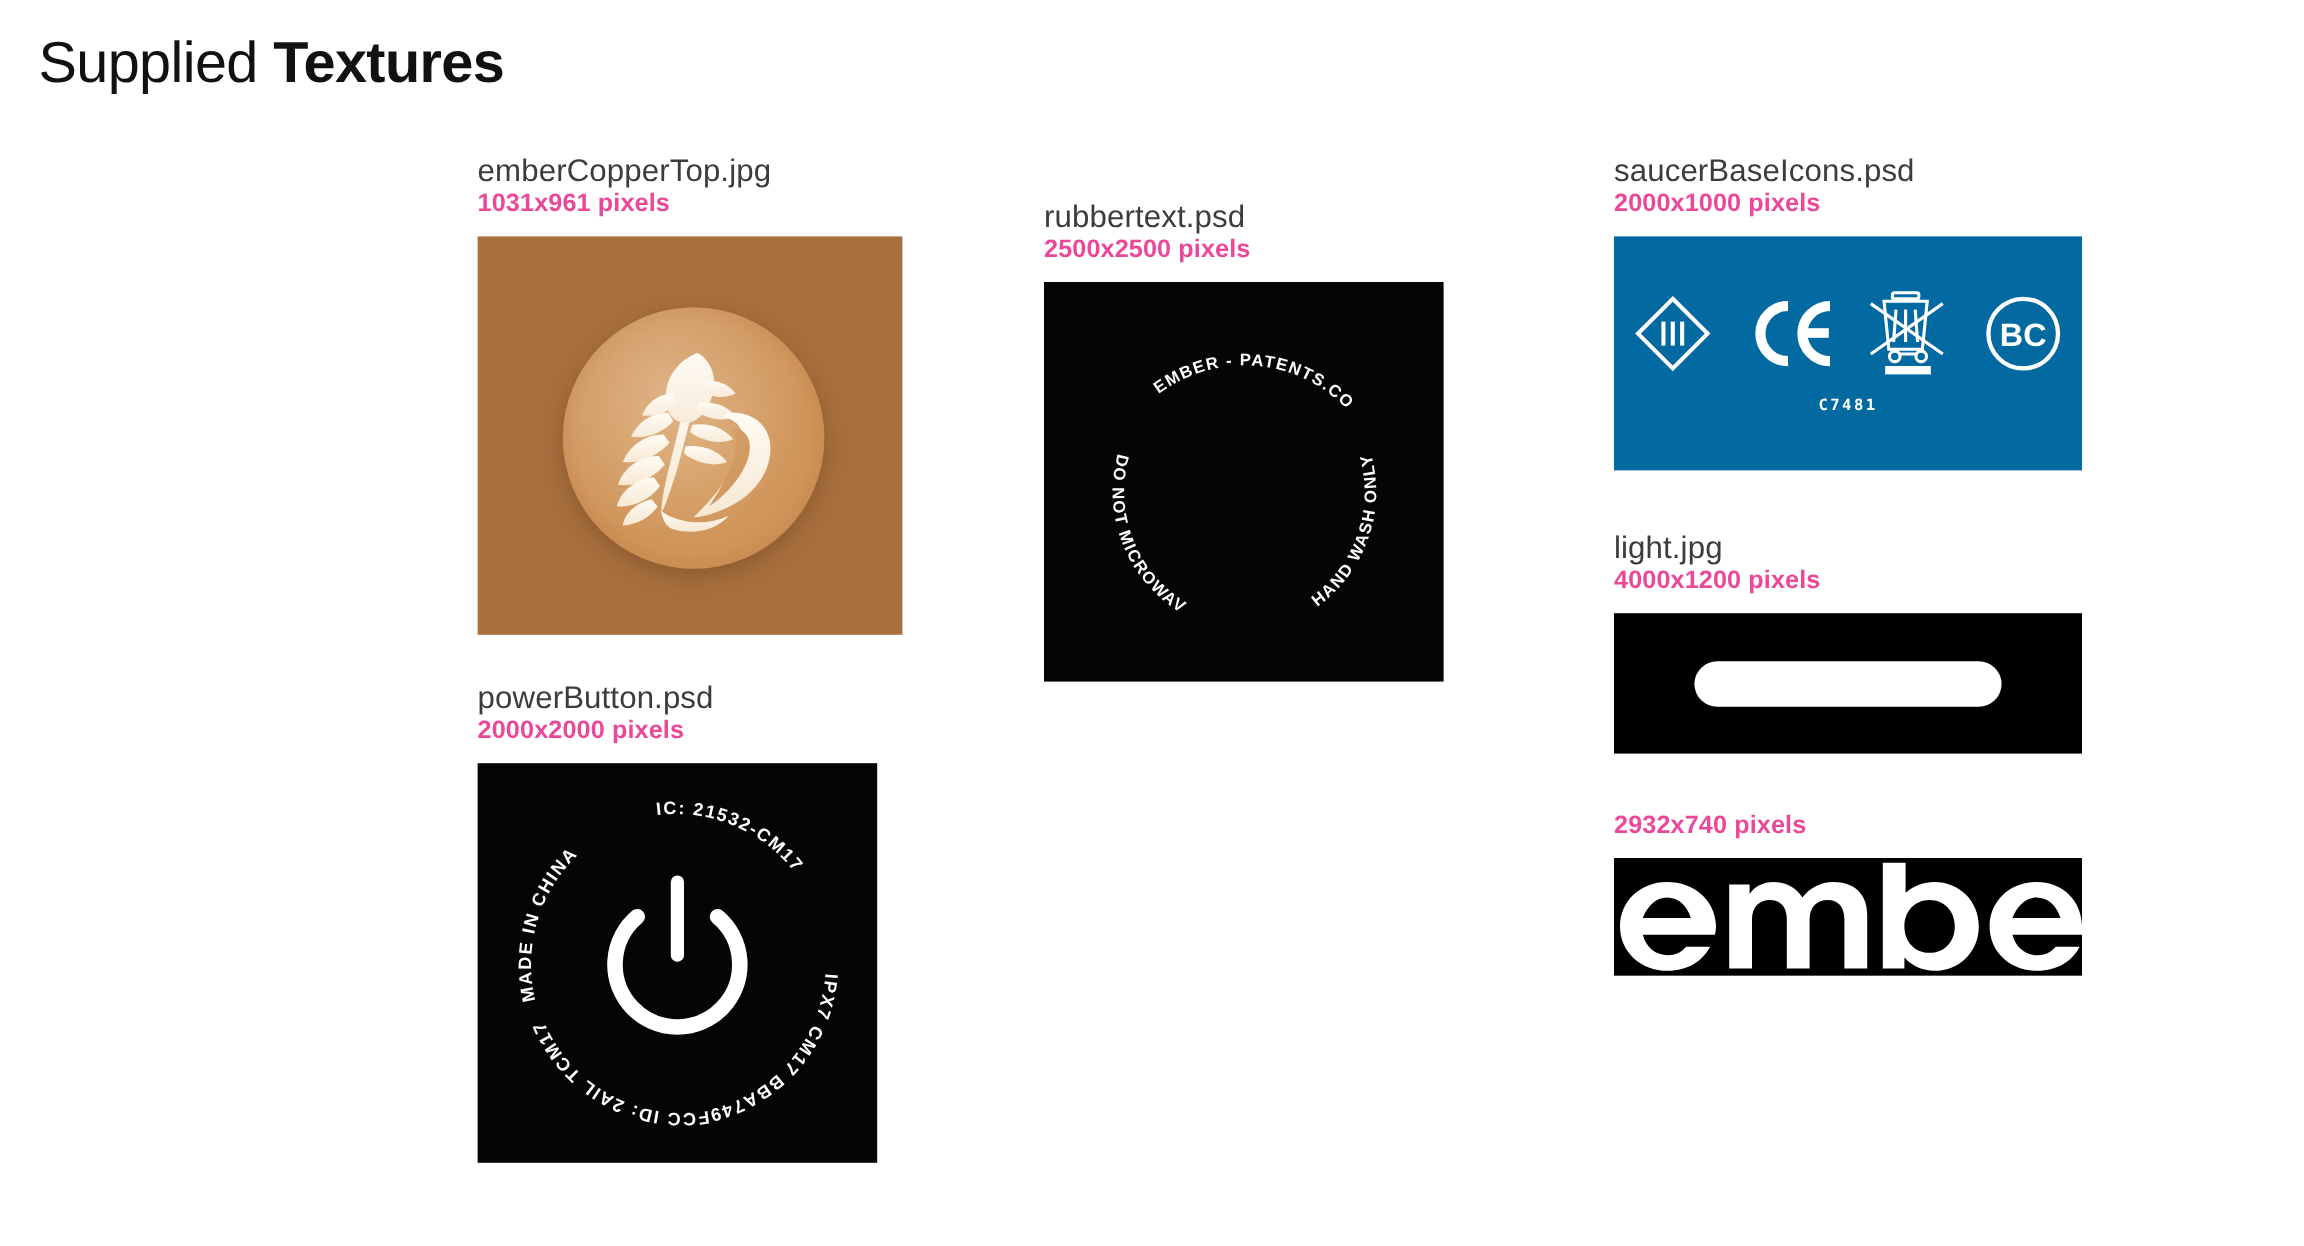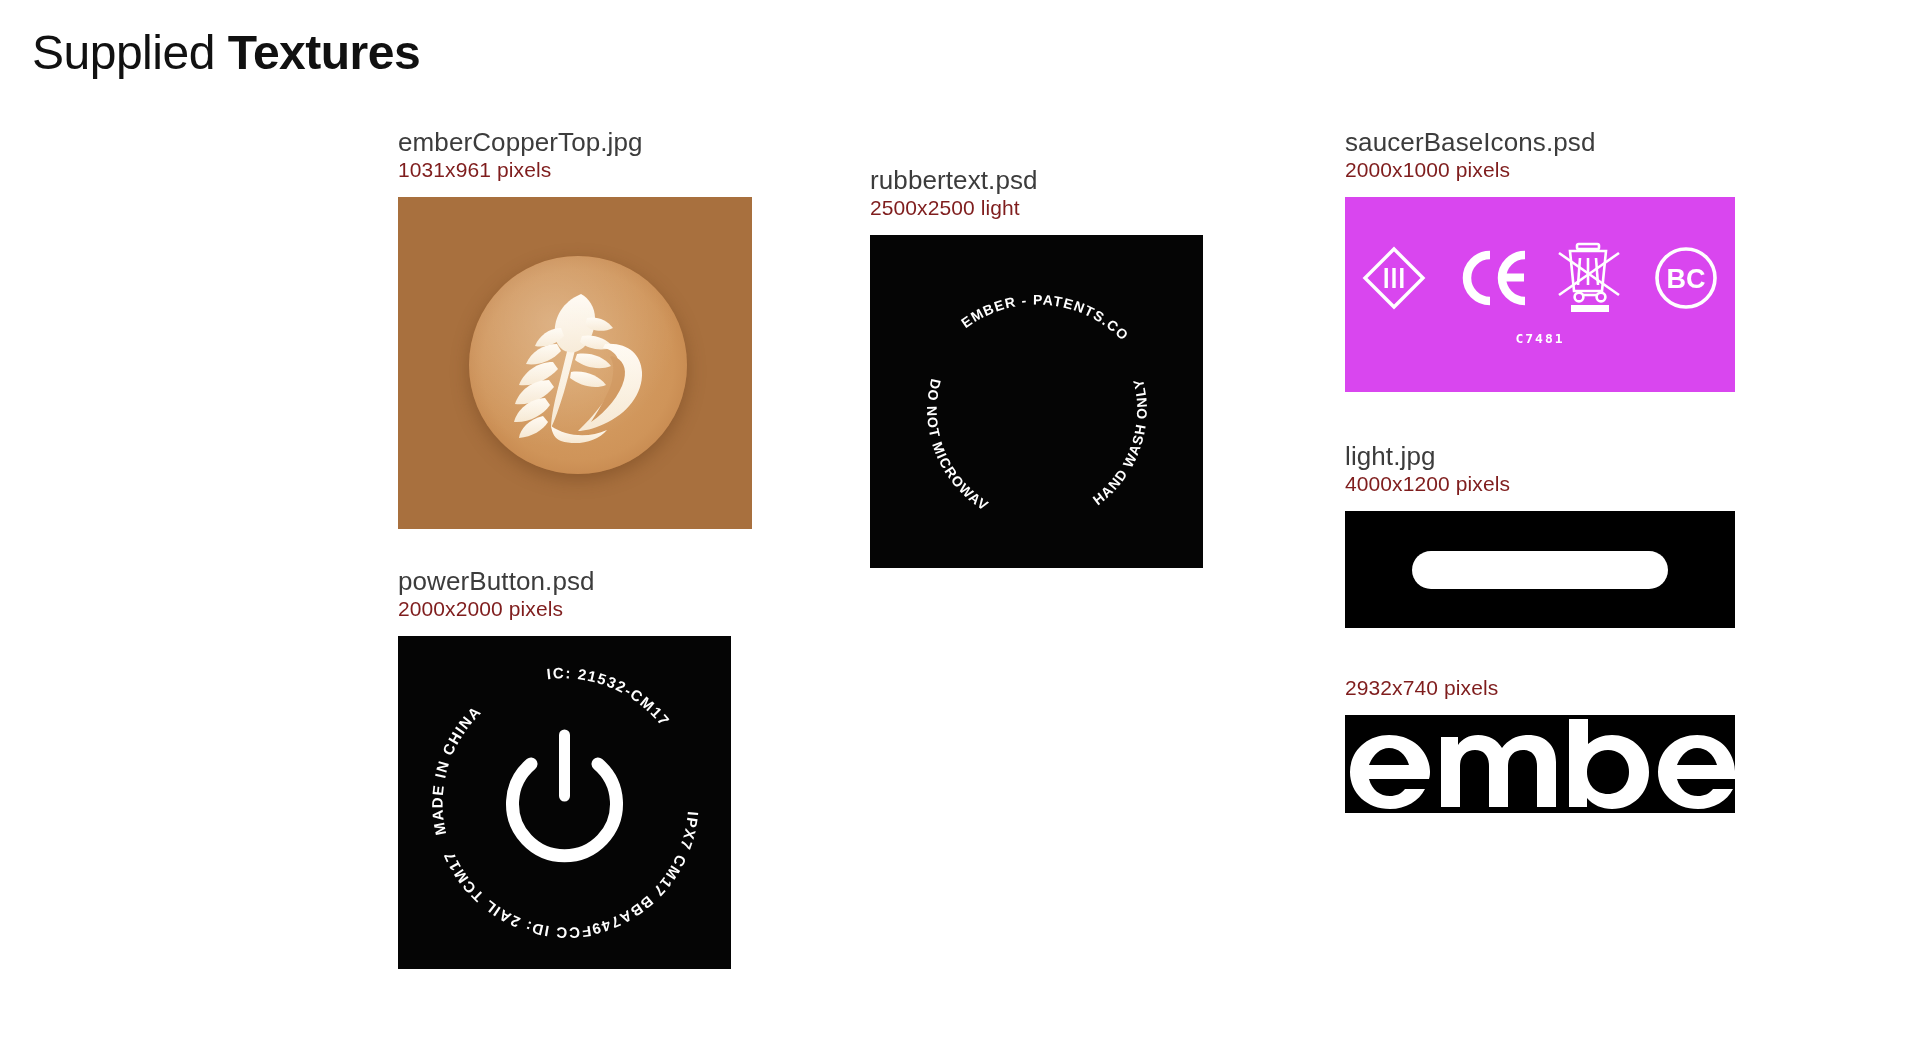--- a/index.html
+++ b/index.html
@@ -48,23 +48,23 @@
   .card-filename {
     font-size: 26px;
     font-weight: 400;
     line-height: 28px;
     color: #3c3c3c;
     letter-spacing: 0.1px;
     white-space: nowrap;
   }
   .card-dims {
     font-size: 21px;
-    font-weight: 400;
+    font-weight: 700;
     line-height: 28px;
-    color: #7f1d1d;
+    color: #ec4899;
     letter-spacing: 0.1px;
     white-space: nowrap;
     margin-bottom: 13px;
   }
 
   .thumb {
     position: relative;
     overflow: hidden;
     background: #000;
   }
@@ -180,21 +180,21 @@
   .thumb-rubber {
     width: 333px;
     height: 333px;
     background: #050505;
   }
 
   
   .thumb-saucer {
     width: 390px;
     height: 195px;
-    background: #d946ef;
+    background: #0369a1;
   }
   .saucer-row {
     position: absolute;
     left: 0;
     right: 0;
     top: 42px;
     display: flex;
     align-items: center;
     justify-content: center;
     gap: 28px;
@@ -335,21 +335,21 @@
     </div>
   </div>
 
   <div class="col col-2">
 
 
     <div class="spacer-sm"></div>
 
     <div class="card">
       <div class="card-filename">rubbertext.psd</div>
-      <div class="card-dims">2500x2500 light</div>
+      <div class="card-dims">2500x2500 pixels</div>
       <div class="thumb thumb-rubber">
         <svg viewBox="0 0 333 333" width="333" height="333">
           <defs>
             <path id="rubArcTop" d="M 78 110 A 118 118 0 0 1 256 110"></path>
             <path id="rubArcLeft" d="M 66 130 A 118 118 0 0 0 118 278"></path>
             <path id="rubArcRight" d="M 216 278 A 118 118 0 0 0 268 130"></path>
           </defs>
           <g fill="#ffffff" font-family="'Liberation Sans', sans-serif" font-weight="700" font-size="14" letter-spacing="1.2">
             <text>
               <textPath href="#rubArcTop" startOffset="12%">EMBER - PATENTS.COM</textPath>

